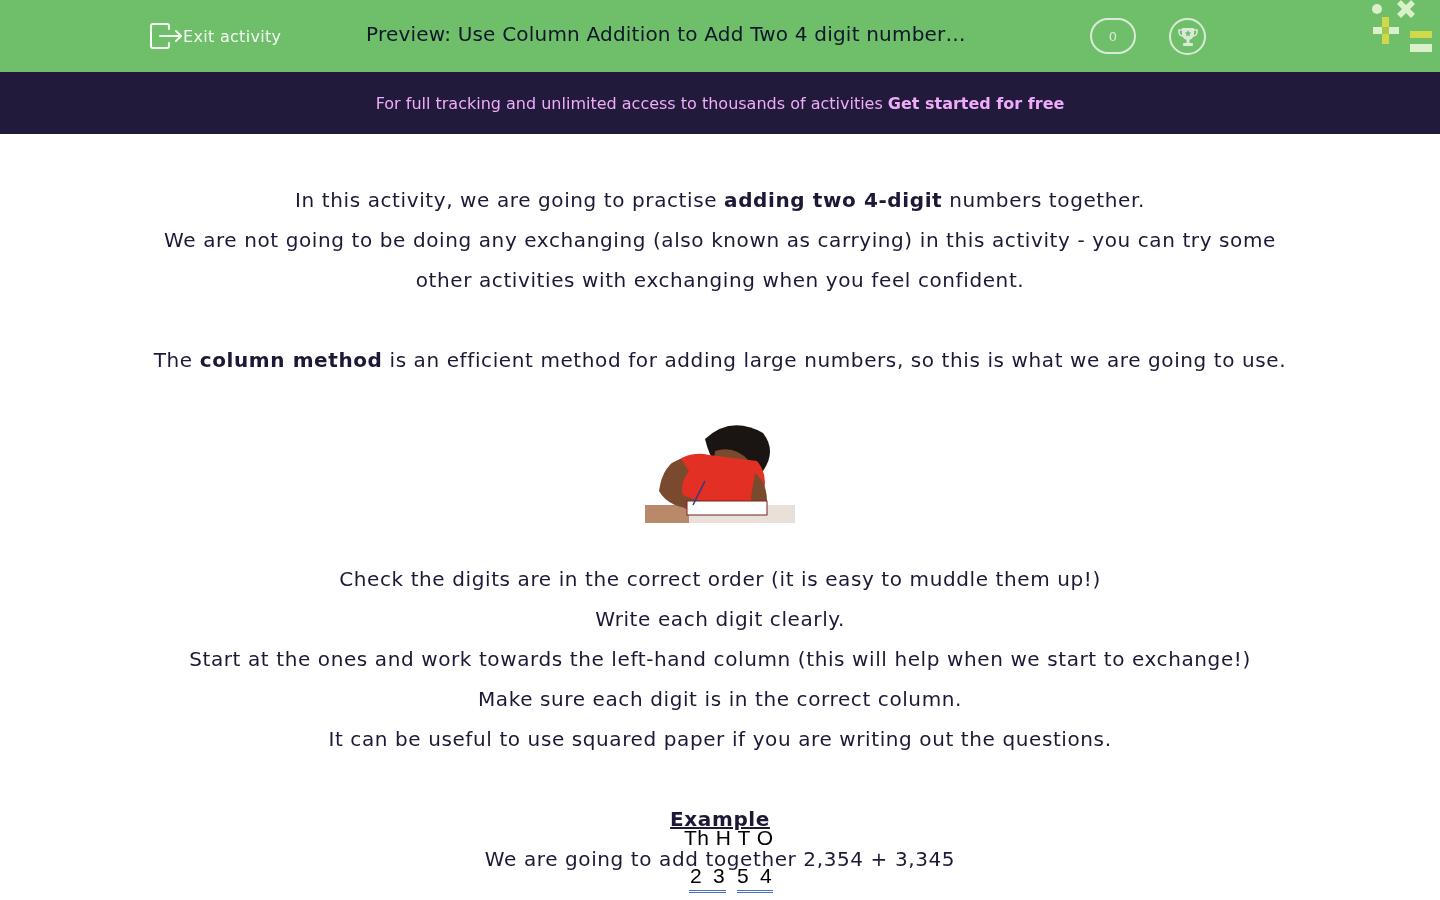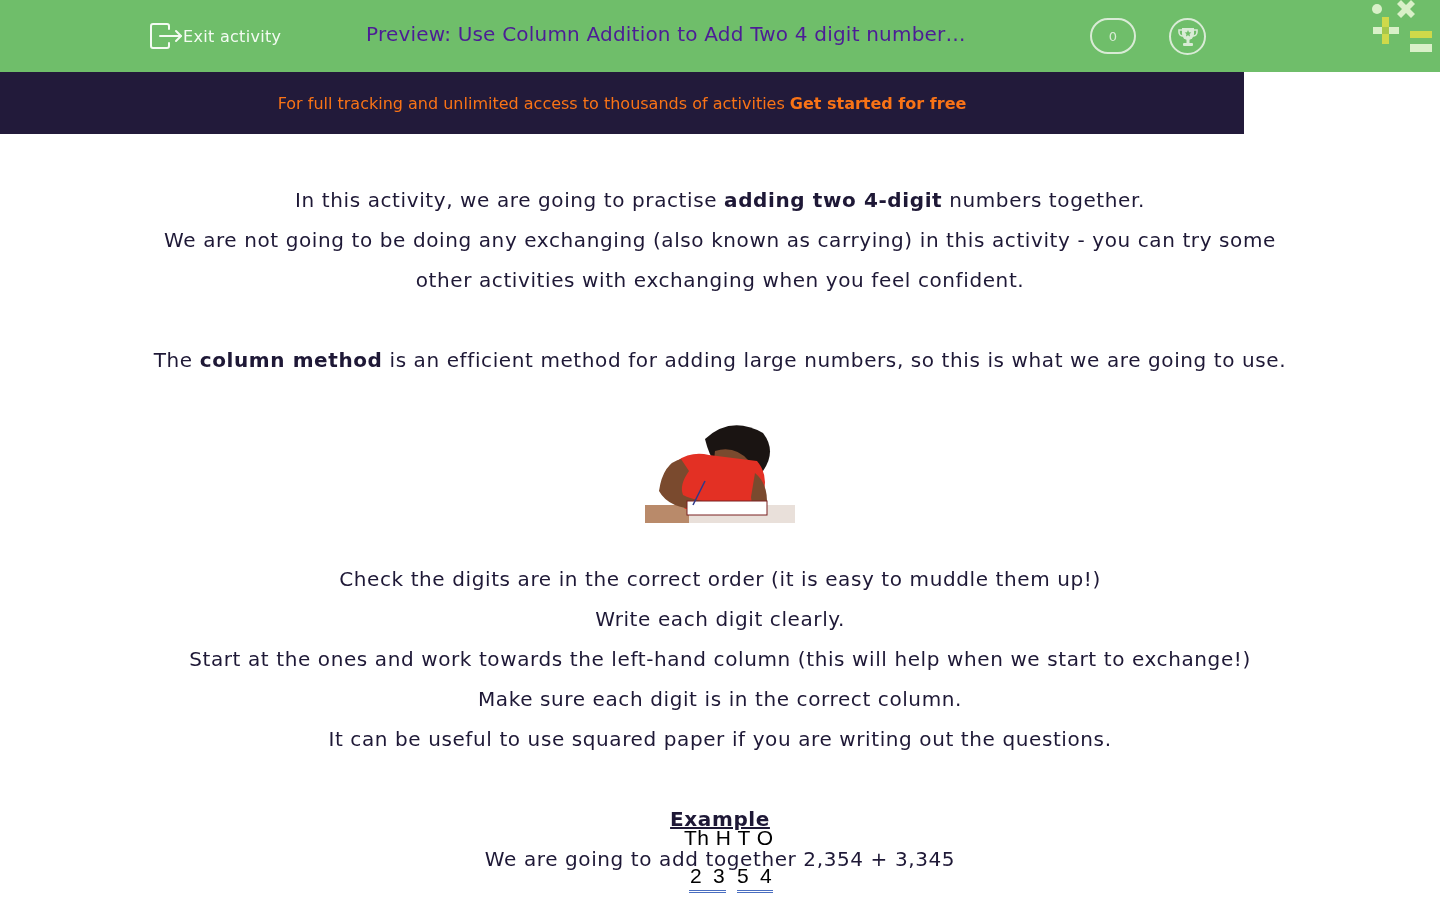--- a/index.html
+++ b/index.html
@@ -12,38 +12,38 @@
   }
   .exit {
     position: absolute; left: 149px; top: 20px; height: 32px;
     display: flex; align-items: center; cursor: pointer;
   }
   .exit svg { width: 34px; height: 28px; }
   .exit-label { font-size: 16px; letter-spacing: 0.3px; color: #f3fbf2; }
   .title {
     position: absolute; left: 366px; top: 22px; width: 620px;
     font-size: 20px; font-weight: 500; letter-spacing: 0.2px;
-    white-space: nowrap; overflow: hidden; color: #4c1d95;
+    white-space: nowrap; overflow: hidden; color: #0f172a;
   }
   .score {
     position: absolute; left: 1090px; top: 18px; width: 46px; height: 36px;
     border: 2px solid #d9ebd6; border-radius: 18px;
     display: flex; align-items: center; justify-content: center;
     font-size: 13px; color: #d9ebd6;
   }
   .trophy {
     position: absolute; left: 1169px; top: 18px; width: 37px; height: 37px;
     border: 2px solid #d9ebd6; border-radius: 50%;
     display: flex; align-items: center; justify-content: center;
   }
   .logo { position: absolute; left: 1368px; top: 0; width: 72px; height: 56px; }
 
   .banner {
-    position: absolute; left: 0; top: 72px; width: 1244px; height: 62px;
-    background: #221a3a; color: #f97316;
+    position: absolute; left: 0; top: 72px; width: 1440px; height: 62px;
+    background: #221a3a; color: #f0abfc;
     display: flex; align-items: center; justify-content: center;
     font-size: 16px; gap: 5px;
   }
   .banner b { font-weight: 700; cursor: pointer; }
 
   .content {
     position: absolute; left: 0; top: 176px; width: 1440px;
     text-align: center; font-size: 20px; line-height: 31px; letter-spacing: 0.6px;
     color: #1e1836;
   }

